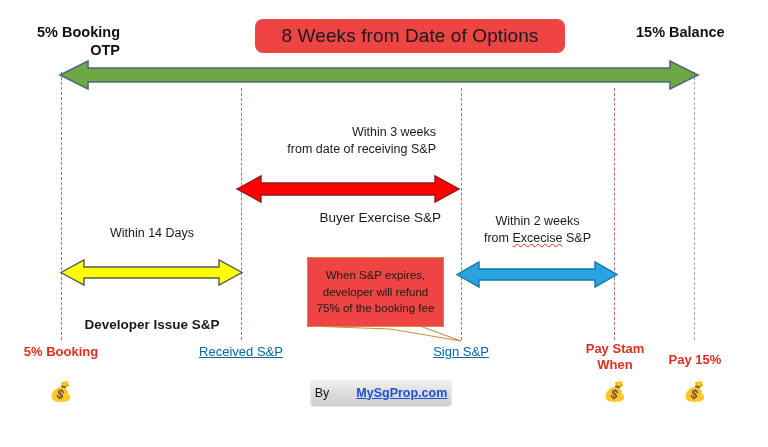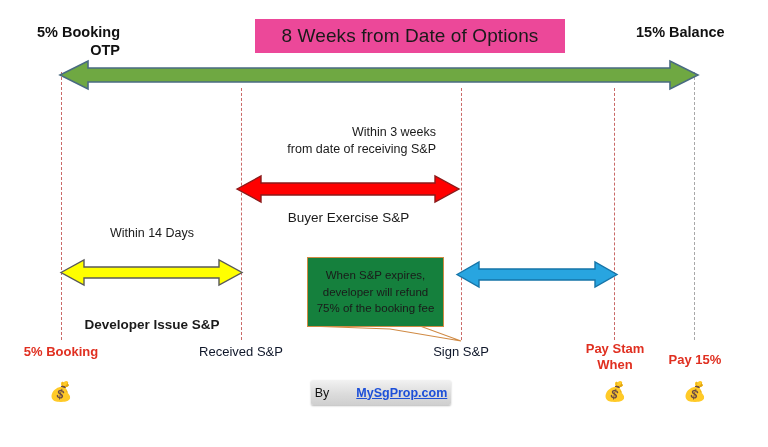--- a/index.html
+++ b/index.html
@@ -25,24 +25,25 @@
     width: 0;
     border-left: 1px dashed #c0504d;
     opacity: .85;
   }
   .guide.grey { border-left-color: #9a9a9a; }
 
   
   #title-banner {
     left: 255px; top: 19px;
     width: 310px; height: 34px;
-    background: #ec4899;
+    background: #ef4444;
     display: flex;
     align-items: center;
     justify-content: center;
+    border-radius: 8px;
   }
   #title-banner .t {
     font-size: 19px;
     color: #1a1a1a;
     letter-spacing: .1px;
     white-space: nowrap;
   }
 
   
   .corner-cap {
@@ -71,21 +72,21 @@
     text-decoration-color: #e03020;
     text-decoration-style: wavy;
     text-decoration-thickness: 1px;
   }
 
   
   #callout {
     left: 307px; top: 257px;
     width: 137px; height: 70px;
     border: 1px solid #d08a44;
-    background: #15803d;
+    background: #ef4444;
     box-sizing: border-box;
     display: flex;
     align-items: center;
     justify-content: center;
     z-index: 4;
   }
   #callout .ct {
     font-size: 11.5px;
     line-height: 1.45;
     color: #1a1a1a;
@@ -95,21 +96,21 @@
   #callout-tail { left: 300px; top: 300px; z-index: 3; }
 
   
   .ms {
     position: absolute;
     font-size: 13px;
     line-height: 1.2;
     text-align: center;
   }
   .ms.red   { color: #e02f20; font-weight: bold; }
-  .ms.black { color: #0f172a; }
+  .ms.black { color: #0369a1; text-decoration: underline; }
   .bag {
     position: absolute;
     font-size: 19px;
     line-height: 1;
     text-align: center;
   }
 
   
   #watermark {
     left: 311px; top: 380px;
@@ -156,28 +157,34 @@
     <polygon points="2,19 30,5 30,12 612,12 612,5 640,19 612,33 612,26 30,26 30,33" fill="#6fa842" stroke="#4a6b82" stroke-width="1.6" stroke-linejoin="miter"></polygon>
   </svg>
 
   <div class="lbl" style="left:261px; top:124px; width:175px;text-align:right;">
     <div>Within 3 weeks</div>
     <div>from date of receiving S&amp;P</div>
   </div>
   <svg class="arrow-svg" style="left:235px; top:173px;" width="226" height="32" viewBox="0 0 226 32">
     <polygon points="2,16 26,3 26,10 200,10 200,3 224,16 200,29 200,22 26,22 26,29" fill="#ff0000" stroke="#8b1a1a" stroke-width="1.4" stroke-linejoin="miter"></polygon>
   </svg>
-  <div class="lbl bold" style="left:256px; top:209px; width:185px; font-weight:normal; font-size:13.5px;">Buyer Exercise S&amp;P</div>
+  <div class="lbl bold" style="left:256px; top:209px; width:185px; font-weight:normal; font-size:13.5px;text-align:right;">Buyer Exercise S&amp;P</div>
 
   <div class="lbl" style="left:72px; top:225px; width:160px;">Within 14 Days</div>
   <svg class="arrow-svg" style="left:59px; top:257px;" width="185" height="31" viewBox="0 0 185 31">
     <polygon points="2,15.5 25,3 25,10 160,10 160,3 183,15.5 160,28 160,21 25,21 25,28" fill="#ffff00" stroke="#595959" stroke-width="1.4" stroke-linejoin="miter"></polygon>
   </svg>
   <div class="lbl bold" style="left:62px; top:292px; width:180px;margin-top:24px;">Developer Issue S&amp;P</div>
 
+  <div class="lbl" style="left:470px; top:213px; width:135px;">
+    <div>Within 2 weeks</div>
+    <div>
+      <span>from </span><span class="spell">Excecise</span><span> S&amp;P</span>
+    </div>
+  </div>
   <svg class="arrow-svg" style="left:455px; top:259px;" width="164" height="31" viewBox="0 0 164 31">
     <polygon points="2,15.5 24,3 24,10 140,10 140,3 162,15.5 140,28 140,21 24,21 24,28" fill="#28a5e0" stroke="#1574a8" stroke-width="1.4" stroke-linejoin="miter"></polygon>
   </svg>
 
   <svg class="arrow-svg" id="callout-tail" width="170" height="48" viewBox="0 0 170 48">
     <polygon points="7,26 120,26 161,41 90,29" fill="#ffffff" stroke="#d08a44" stroke-width="1.1" stroke-linejoin="miter"></polygon>
   </svg>
   <div class="abs" id="callout">
     <div class="ct">
       <div>When S&amp;P expires,</div>

